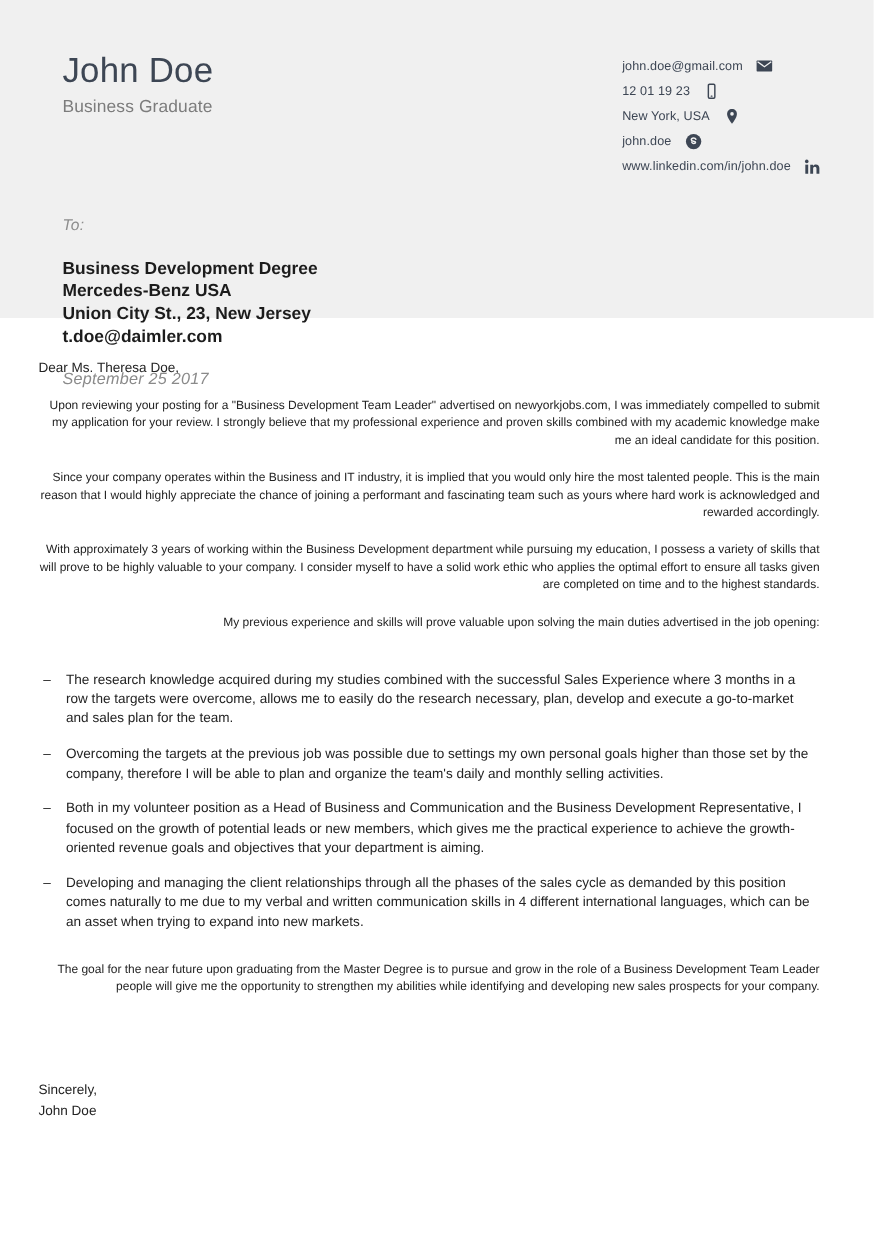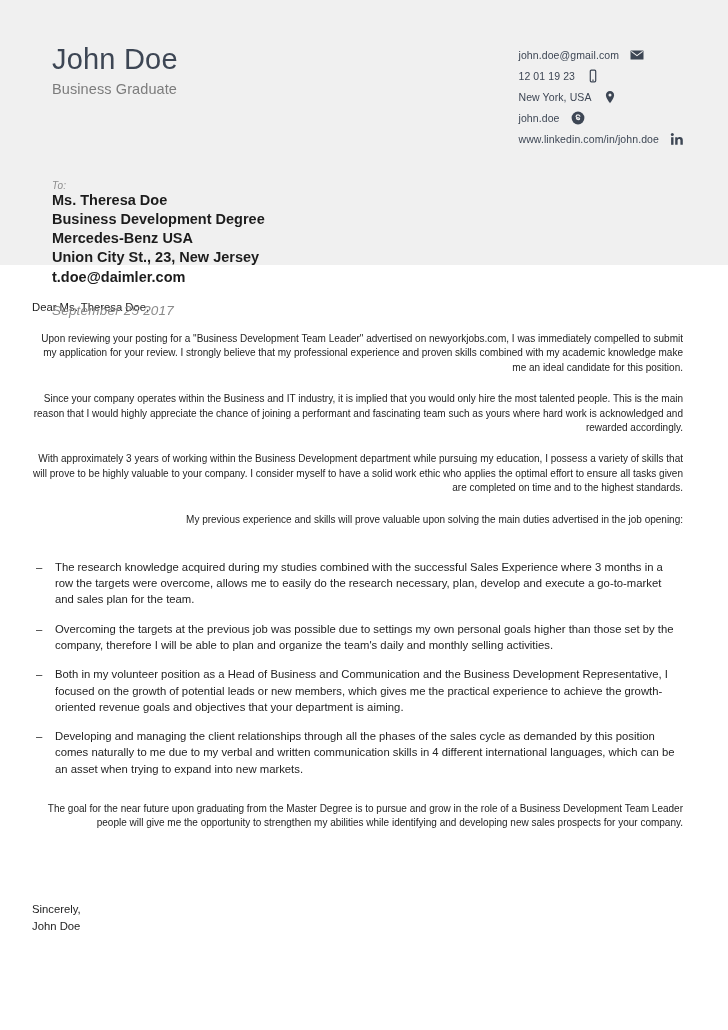--- a/index.html
+++ b/index.html
@@ -77,24 +77,24 @@
     display: flex;
     align-items: center;
     justify-content: center;
     flex: 0 0 14px;
   }
   .contact-icon svg { display: block; }
 
   
   .recipient { margin-top: 34px; }
   .to-label {
-    font-size: 10px;
+    font-size: 13px;
     font-style: italic;
     color: #8d8d8d;
-    margin-bottom: 0;
+    margin-bottom: 20px;
     letter-spacing: 0.2px;
   }
   .recipient-lines {
     font-size: 14.5px;
     font-weight: bold;
     color: #1c1c1c;
     line-height: 1.32;
   }
   .recipient-lines div { white-space: nowrap; }
   .date {
@@ -220,21 +220,20 @@
               </svg>
           </span>
         </div>
 
       </div>
     </div>
 
     <div class="recipient">
       <div class="to-label">To:</div>
       <div class="recipient-lines">
-        <div>Ms. Theresa Doe</div>
         <div>Business Development Degree</div>
         <div>Mercedes-Benz USA</div>
         <div>Union City St., 23, New Jersey</div>
         <div>t.doe@daimler.com</div>
       </div>
       <div class="date">September 25 2017</div>
     </div>
 
   </div>
 

